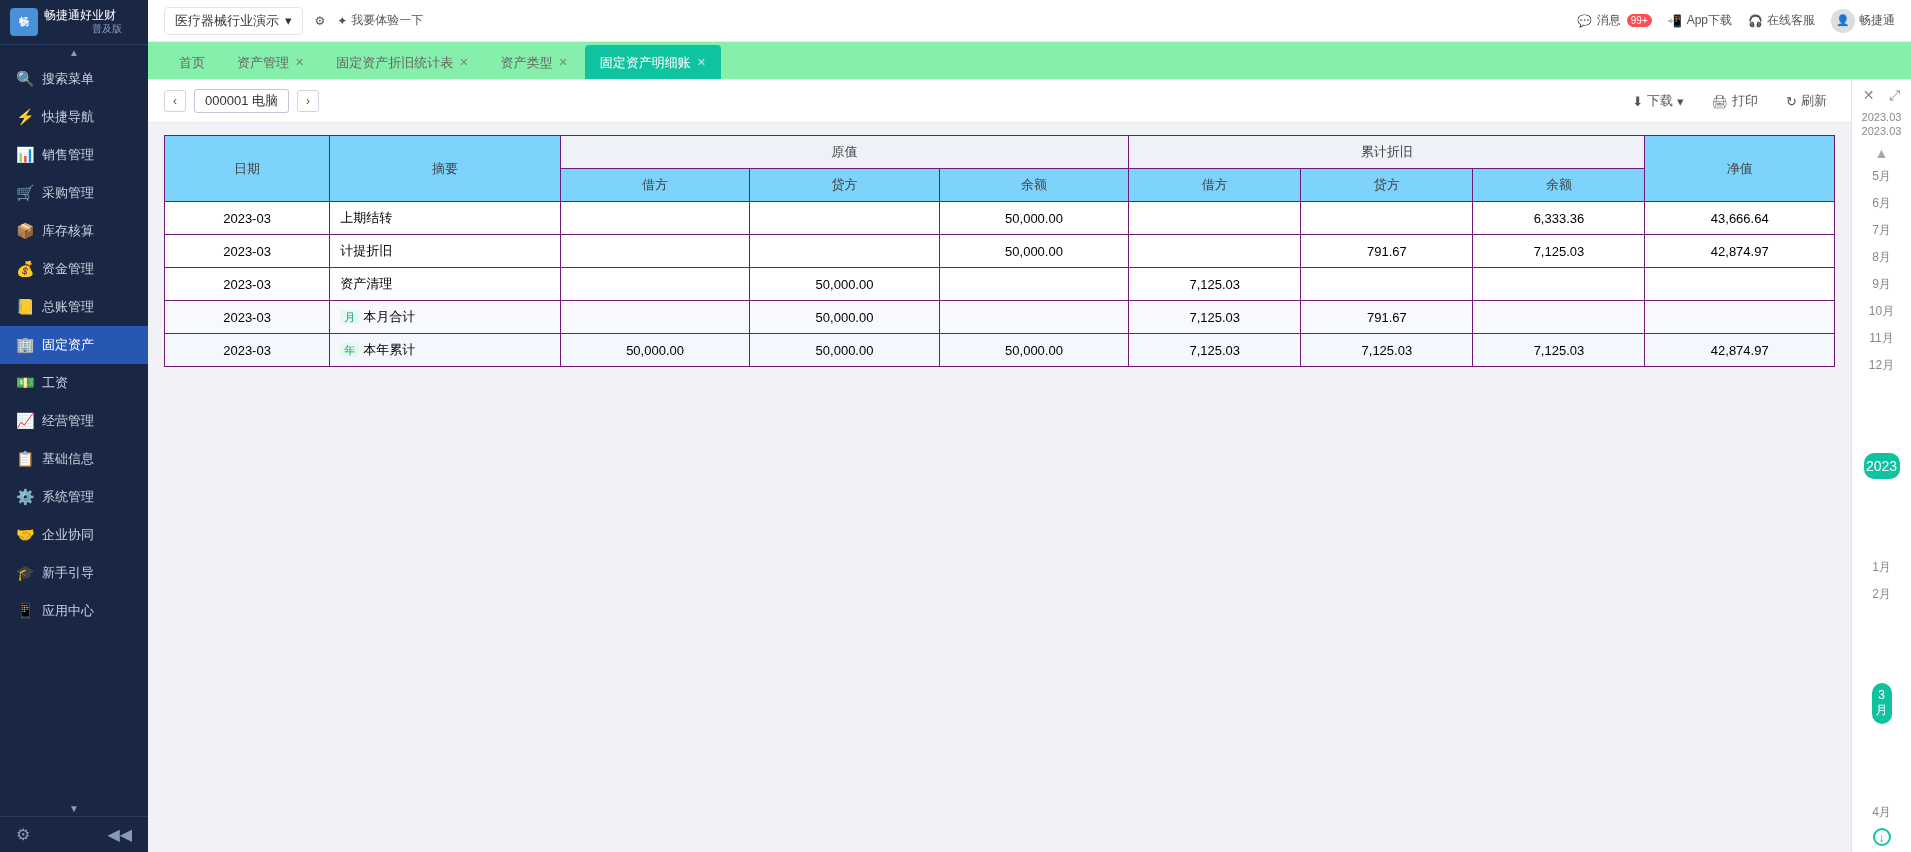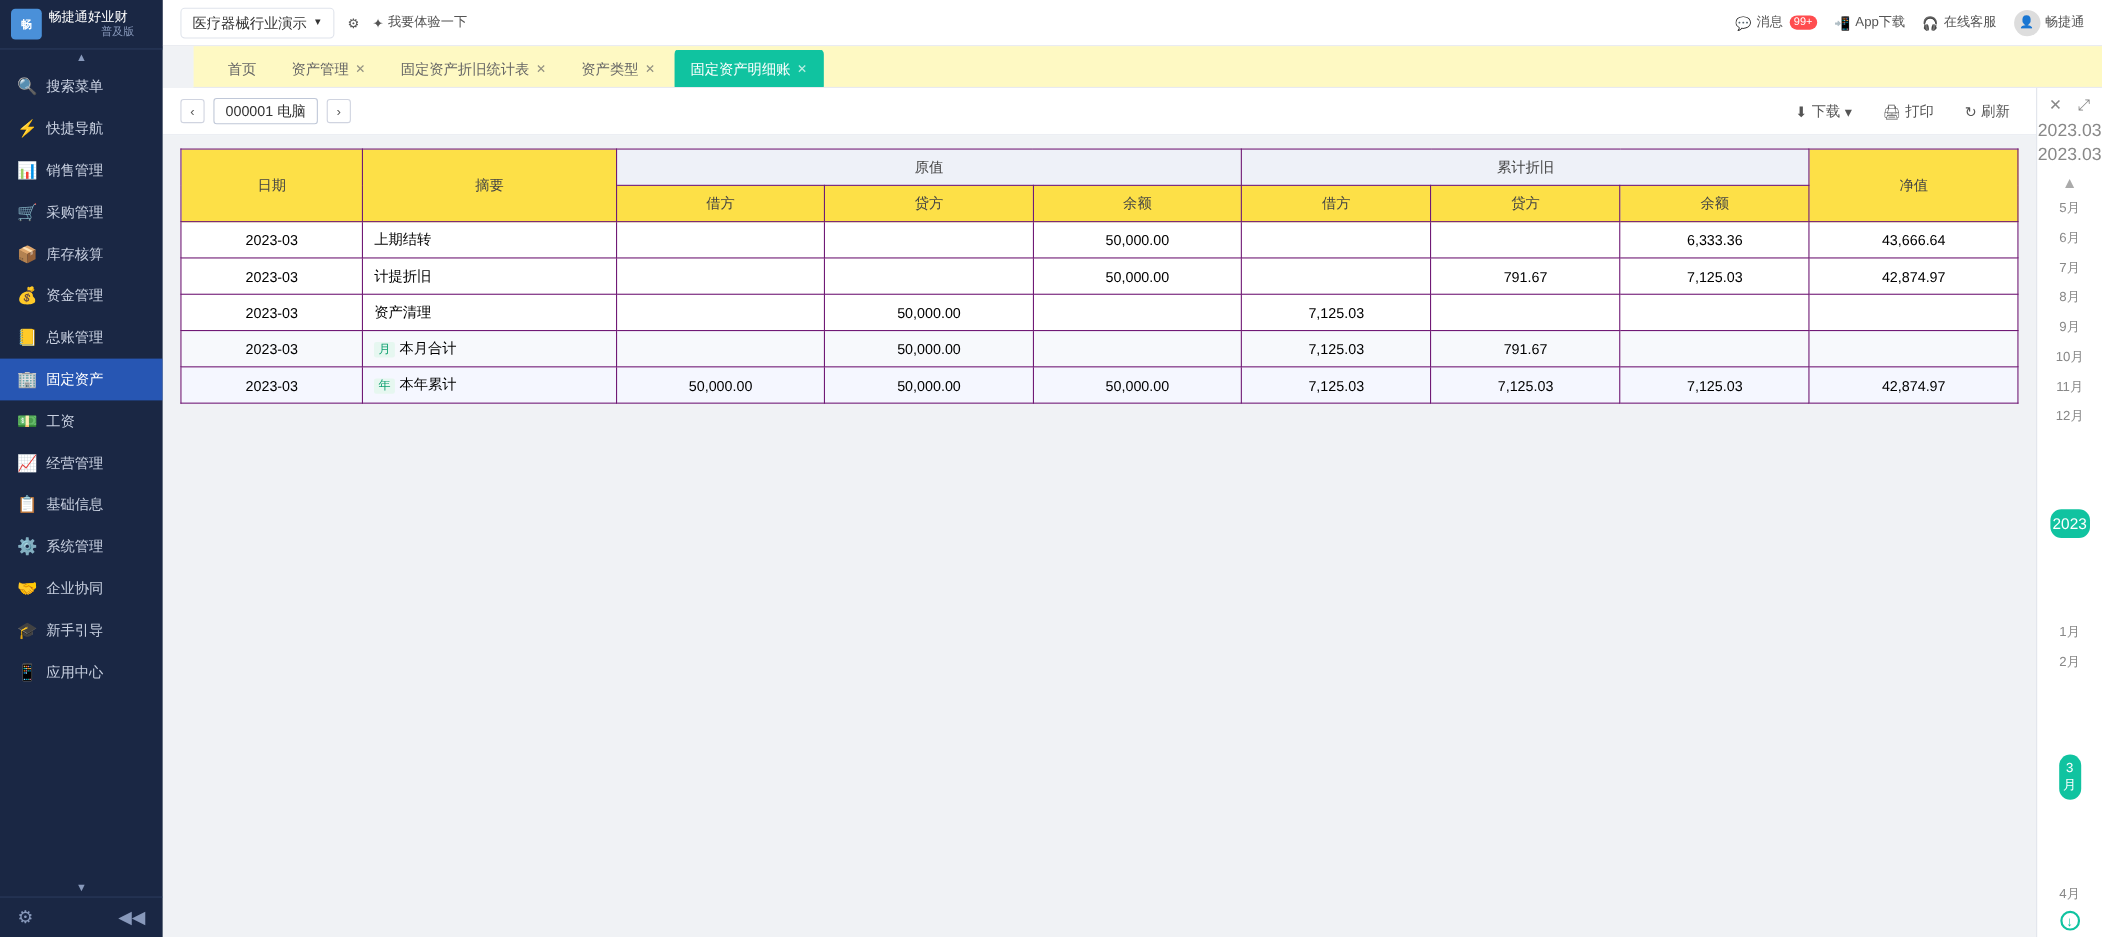--- a/index.html
+++ b/index.html
@@ -75,50 +75,49 @@
       border-bottom: 1px solid #e8eaf0;
       justify-content: space-between;
       flex-shrink: 0;
     }
     .top-header-left {
       display: flex; align-items: center; gap: 12px;
     }
     .company-selector {
       display: flex; align-items: center; gap: 6px;
       font-size: 13px; color: #333; cursor: pointer;
-      border: 1px solid #e0e4ec; border-radius: 4px; padding: 4px 10px; font-family: Liberation Mono, monospace;
+      border: 1px solid #e0e4ec; border-radius: 4px; padding: 4px 10px;
     }
     .top-header-right {
       display: flex; align-items: center; gap: 16px;
     }
     .header-action {
       display: flex; align-items: center; gap: 4px;
       font-size: 12px; color: #555; cursor: pointer;
     }
     .badge {
       background: #ff4d4f; color: white; font-size: 10px;
       border-radius: 8px; padding: 1px 4px; margin-left: 2px;
     }
     .badge-plus { background: #ff4d4f; }
     .user-avatar {
       width: 24px; height: 24px; border-radius: 50%; background: #ddd;
       display: flex; align-items: center; justify-content: center; font-size: 11px;
     }
 
     
     .tab-bar {
-      background: #fef9c3;
+      background: #86efac;
       height: 38px;
       display: flex;
       align-items: flex-end;
       padding: 0 16px;
       border-bottom: 1px solid #e8eaf0;
       flex-shrink: 0;
       gap: 2px;
-      margin-left: 28px;
     }
     .tab-item {
       height: 34px;
       padding: 0 14px;
       display: flex; align-items: center; gap: 6px;
       font-size: 13px; color: #666;
       cursor: pointer;
       border-radius: 4px 4px 0 0;
       background: transparent;
       border: 1px solid transparent;
@@ -180,21 +179,21 @@
       border: 1px solid #e0e4ec;
       font-size: 13px;
     }
     .data-table th, .data-table td {
       border: 1px solid #701a75;
       padding: 7px 10px;
       text-align: center;
       white-space: nowrap;
     }
     .data-table thead th {
-      background: #fde047;
+      background: #7dd3fc;
       color: #444;
       font-weight: normal;
     }
     .data-table th.group-header {
       background: #eef1f8;
     }
     .data-table td.left { text-align: left; }
     .tag-green {
       background: #e6f7f0; color: #10a070;
       font-size: 11px; padding: 1px 4px; border-radius: 2px; margin-right: 4px;
@@ -210,21 +209,21 @@
       display: flex;
       flex-direction: column;
       align-items: center;
       padding: 4px 0;
       flex-shrink: 0;
       overflow-y: auto;
       font-size: 12px;
     }
     .timeline-panel::-webkit-scrollbar { width: 0; }
     .tl-header {
-      font-size: 16px; color: #888; padding: 4px 0; text-align: center; line-height: 1.3;
+      font-size: 11px; color: #888; padding: 4px 0; text-align: center; line-height: 1.3;
     }
     .tl-item {
       padding: 5px 4px; text-align: center; color: #888; cursor: pointer;
       width: 100%; display: flex; align-items: center; justify-content: center;
     }
     .tl-item.active-month {
       background: #10c3a0; color: #fff; border-radius: 10px;
       width: 20px; margin: auto;
     }
     .tl-item.active-year {

